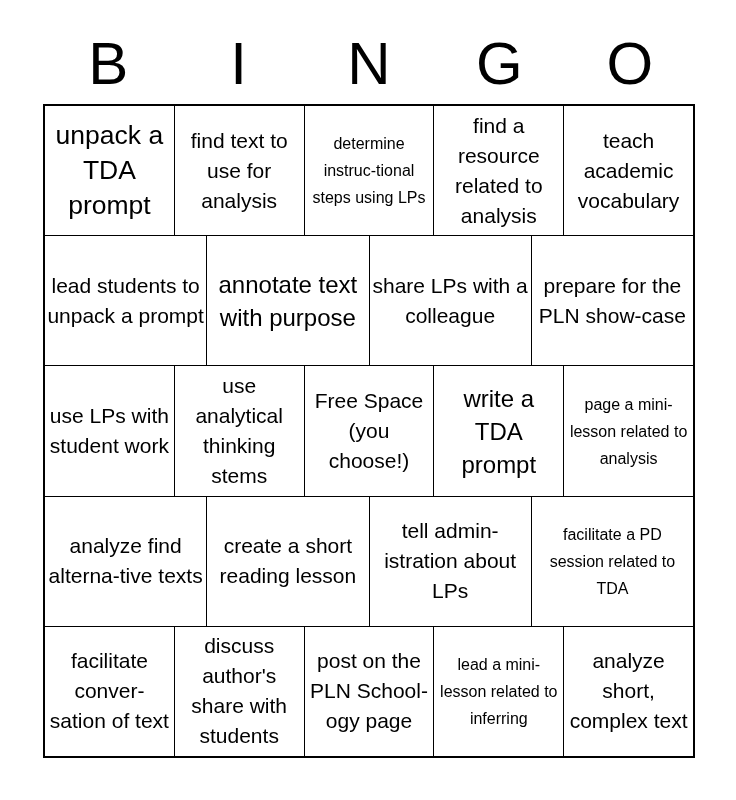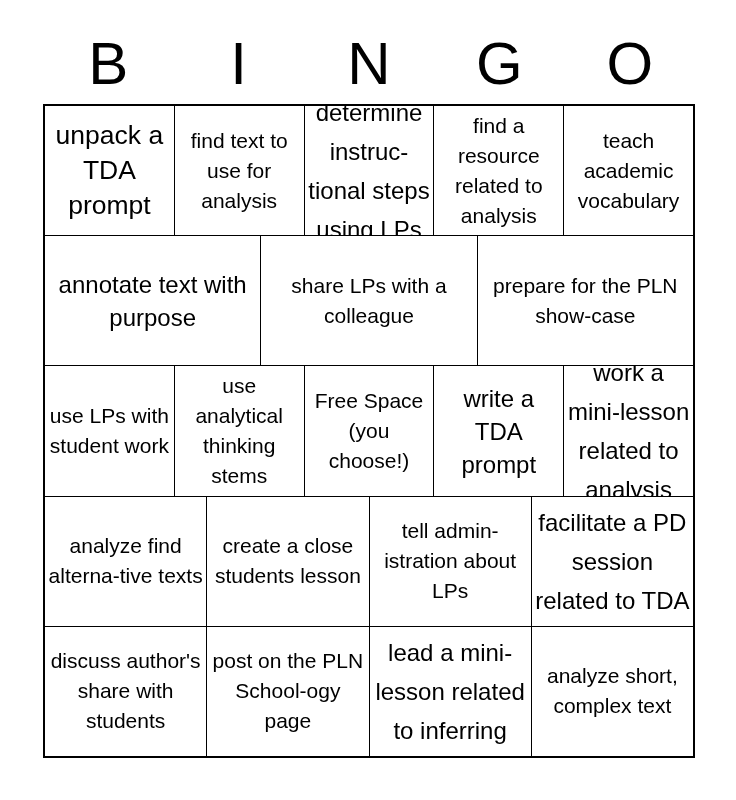--- a/index.html
+++ b/index.html
@@ -93,22 +93,22 @@
   .cell-text.size-lg {
     font-size: 24px;
     line-height: 33px;
     text-align: center;
   }
   .cell-text.size-md {
     font-size: 21px;
     line-height: 30px;
   }
   .cell-text.size-sm {
-    font-size: 24px;
-    line-height: 39px;
+    font-size: 16px;
+    line-height: 27px;
   }
 </style>
 </head>
 <body>
 
 <div class="card">
 
   <div class="header-row">
     <div class="header-letter">B</div>
     <div class="header-letter">I</div>
@@ -132,20 +132,23 @@
       <div class="cell">
           <span class="cell-text size-md">find a resource related to analysis</span>
         </div>
       <div class="cell">
           <span class="cell-text size-md">teach academic vocabulary</span>
         </div>
     </div>
 
     <div class="grid-row">
       <div class="cell">
+          <span class="cell-text size-md">lead students to unpack a prompt</span>
+        </div>
+      <div class="cell">
           <span class="cell-text size-lg">annotate text with purpose</span>
         </div>
       <div class="cell">
           <span class="cell-text size-md">share LPs with a colleague</span>
         </div>
       <div class="cell">
           <span class="cell-text size-md">prepare for the PLN show-case</span>
         </div>
     </div>
 
@@ -156,40 +159,43 @@
       <div class="cell">
           <span class="cell-text size-md">use analytical thinking stems</span>
         </div>
       <div class="cell">
           <span class="cell-text size-md">Free Space (you choose!)</span>
         </div>
       <div class="cell">
           <span class="cell-text size-lg">write a TDA prompt</span>
         </div>
       <div class="cell">
-          <span class="cell-text size-sm">work a mini-lesson related to analysis</span>
+          <span class="cell-text size-sm">page a mini-lesson related to analysis</span>
         </div>
     </div>
 
     <div class="grid-row">
       <div class="cell">
           <span class="cell-text size-md">analyze find alterna-tive texts</span>
         </div>
       <div class="cell">
-          <span class="cell-text size-md">create a close students lesson</span>
+          <span class="cell-text size-md">create a short reading lesson</span>
         </div>
       <div class="cell">
           <span class="cell-text size-md">tell admin-istration about LPs</span>
         </div>
       <div class="cell">
           <span class="cell-text size-sm">facilitate a PD session related to TDA</span>
         </div>
     </div>
 
     <div class="grid-row">
+      <div class="cell">
+          <span class="cell-text size-md">facilitate conver-sation of text</span>
+        </div>
       <div class="cell">
           <span class="cell-text size-md">discuss author's share with students</span>
         </div>
       <div class="cell">
           <span class="cell-text size-md">post on the PLN School-ogy page</span>
         </div>
       <div class="cell">
           <span class="cell-text size-sm">lead a mini-lesson related to inferring</span>
         </div>
       <div class="cell">

